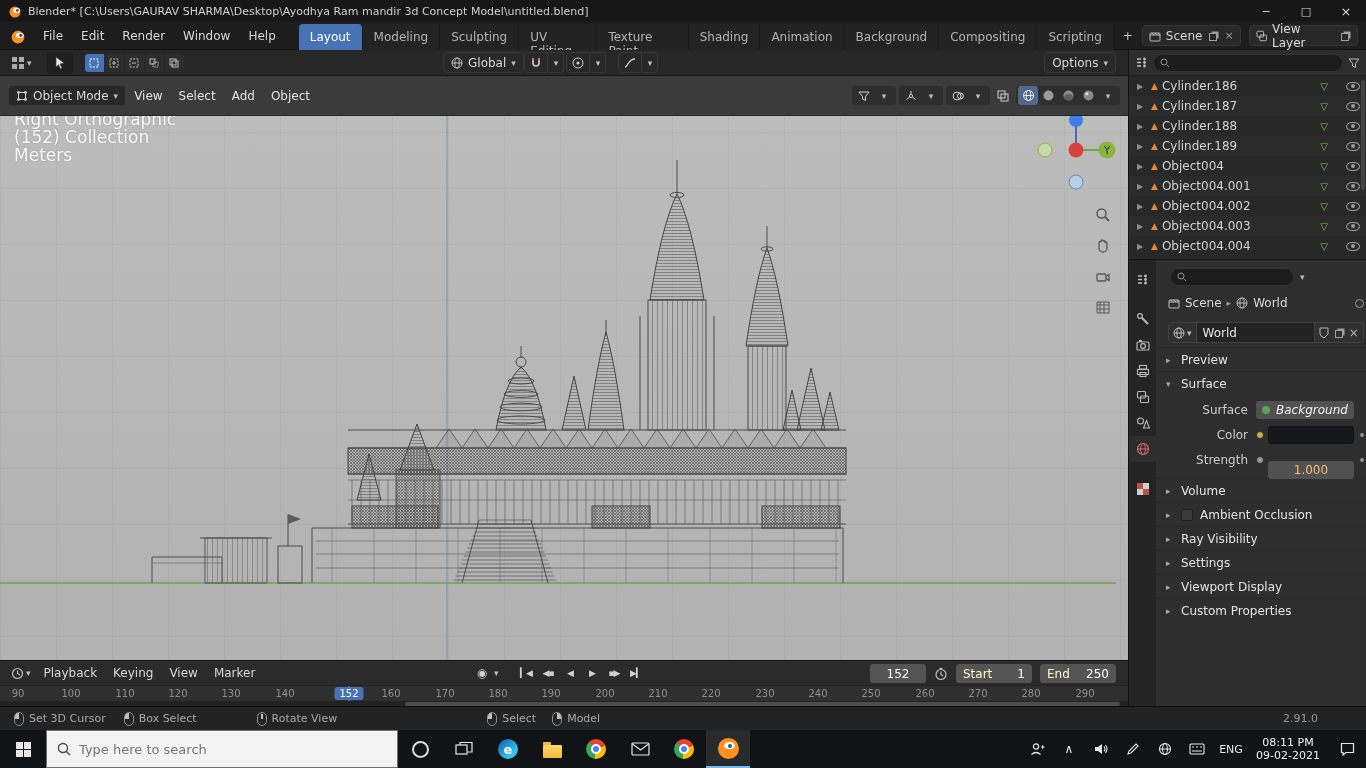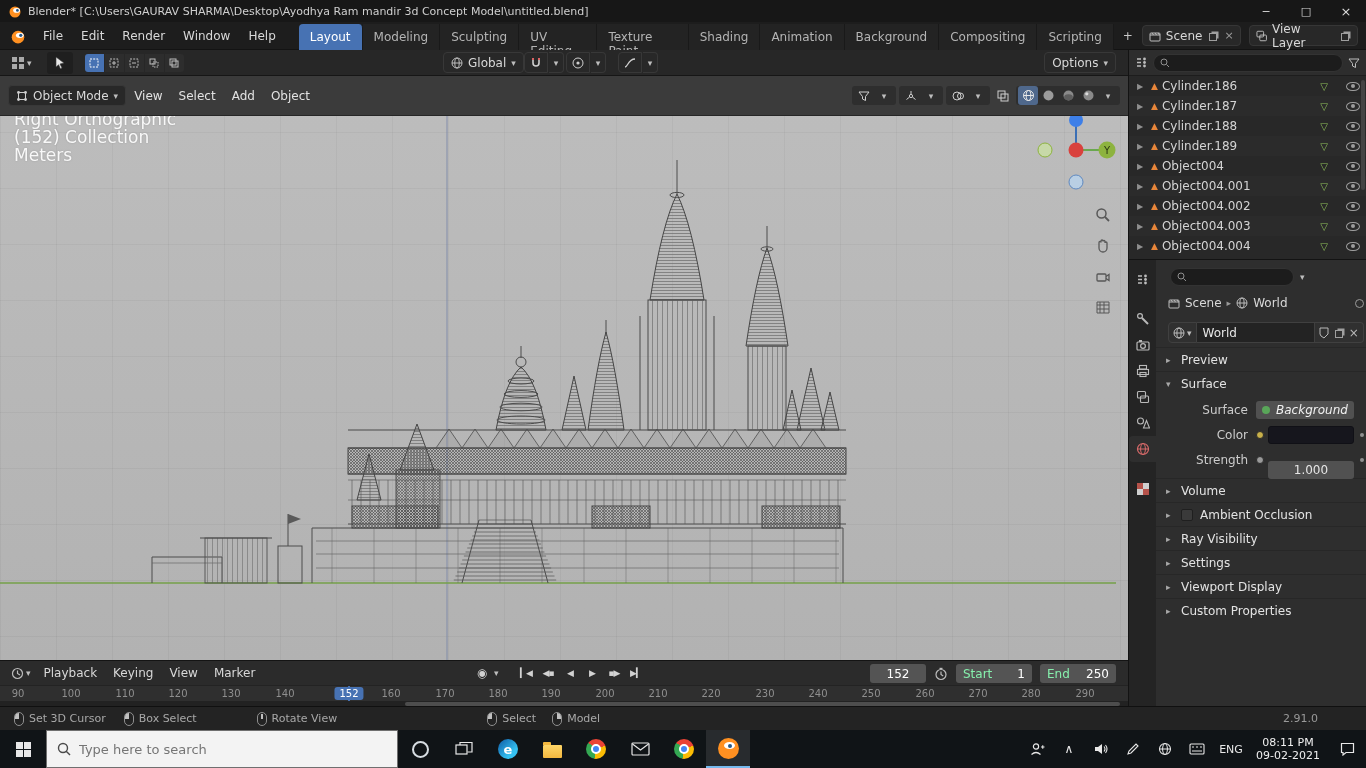--- a/index.html
+++ b/index.html
@@ -98,34 +98,34 @@
 .sub{padding:2px 0 6px 0;}
 .frow{display:flex;align-items:center;height:25px;padding-right:10px;}
 .frow .lab{width:100px;text-align:right;padding-right:8px;color:#cccccc;}
 .widget{flex:1;height:18px;background:#515151;border-radius:3px;display:flex;align-items:center;color:#f0f0f0;font-style:italic;}
 .widget.menu{padding:0 6px;gap:6px;}
 .shader-dot{width:8px;height:8px;border-radius:50%;background:#59a659;}
 .socket{width:8px;height:8px;border-radius:50%;margin-right:4px;border:1px solid #2a2a2a;}
 .socket.col{background:#c8b04a;}
 .socket.val{background:#9a9a9a;}
 .swatch{flex:1;height:18px;border-radius:3px;background:#16161d;border:1px solid #101016;}
-.numw{flex:1;height:18px;background:#515151;border-radius:3px;display:flex;align-items:center;justify-content:center;color:#e5e5e5;margin-top:20px;}
+.numw{flex:1;height:18px;background:#515151;border-radius:3px;display:flex;align-items:center;justify-content:center;color:#fdba74;margin-top:20px;}
 .deco{width:4px;height:4px;border-radius:50%;background:#8f8f8f;margin-left:6px;}
 
 
 .tl{position:absolute;left:0;top:660px;width:1128px;height:46px;background:#2b2b2b;border-top:1px solid #141414;}
 .tlh{height:24px;display:flex;align-items:center;}
 .tlh .menu-item{padding:4px 8px;}
 .transport{position:absolute;left:516px;top:3px;display:flex;gap:2px;}
 .tpbtn{width:20px;height:18px;display:flex;align-items:center;justify-content:center;color:#d2d2d2;font-size:9px;letter-spacing:-1px;border-radius:3px;}
 .autokey{position:absolute;left:472px;top:3px;display:flex;align-items:center;gap:2px;}
 .tl-right{position:absolute;right:12px;top:3px;display:flex;align-items:center;gap:8px;}
 .framef{width:56px;height:19px;background:#545454;border-radius:3px;display:flex;align-items:center;justify-content:center;color:#fff;}
 .rangef{width:76px;height:19px;background:#545454;border-radius:3px;display:flex;align-items:center;justify-content:space-between;padding:0 7px;color:#fff;}
-.rangef .rl{color:#86efac;}
+.rangef .rl{color:#fef9c3;}
 .ruler{position:relative;height:16px;background:#2f2f2f;border-top:1px solid #232323;overflow:hidden;}
 .tick{position:absolute;top:2px;transform:translateX(-50%);font-size:10px;color:#8f8f8f;}
 .playhead{position:absolute;top:0;bottom:0;width:2px;background:#4772b3;transform:translateX(-1px);}
 .ph-badge{position:absolute;top:1px;transform:translateX(-50%);background:#4772b3;color:#fff;font-size:10px;border-radius:3px;padding:0 5px;line-height:13px;}
 .tl-scroll{position:relative;height:6px;background:#222;}
 .tl-thumb{position:absolute;left:405px;width:715px;top:1px;height:4px;background:#4d4d4d;border-radius:2px;}
 
 
 .sb{position:absolute;left:0;top:706px;width:1366px;height:24px;background:#232323;border-top:1px solid #101010;display:flex;align-items:center;color:#a8a8a8;font-size:11px;}
 .hint{display:flex;align-items:center;gap:5px;}

